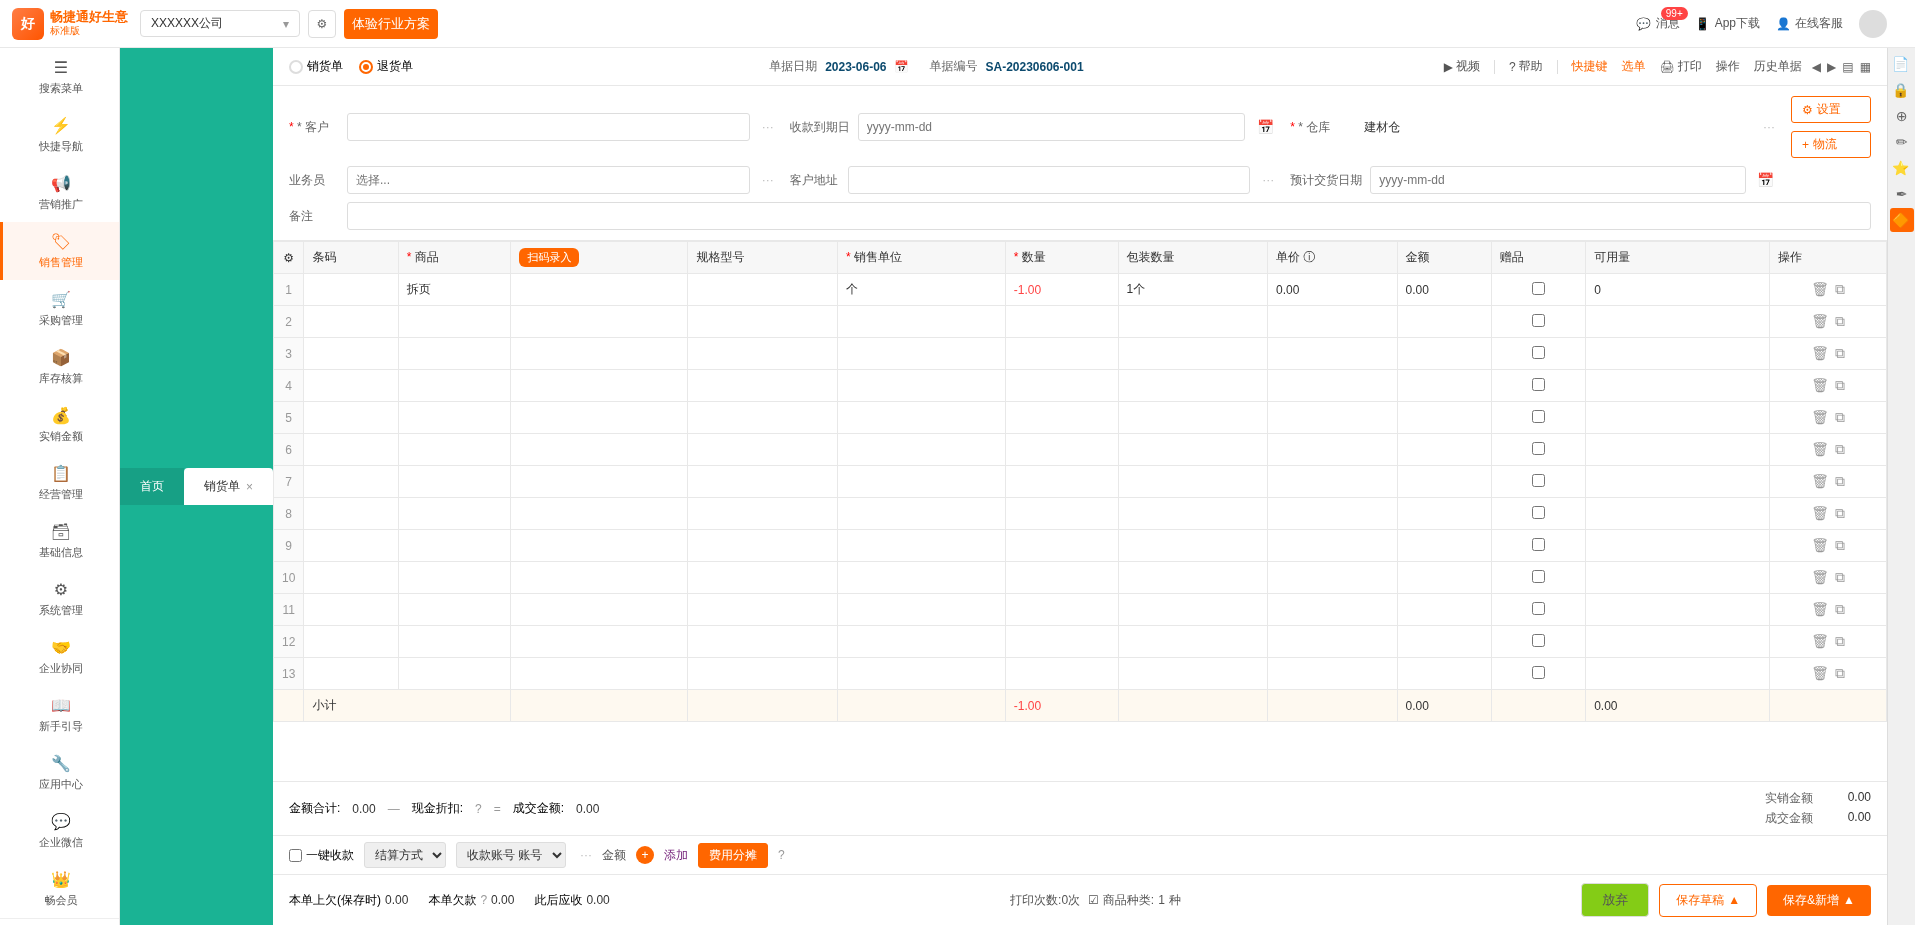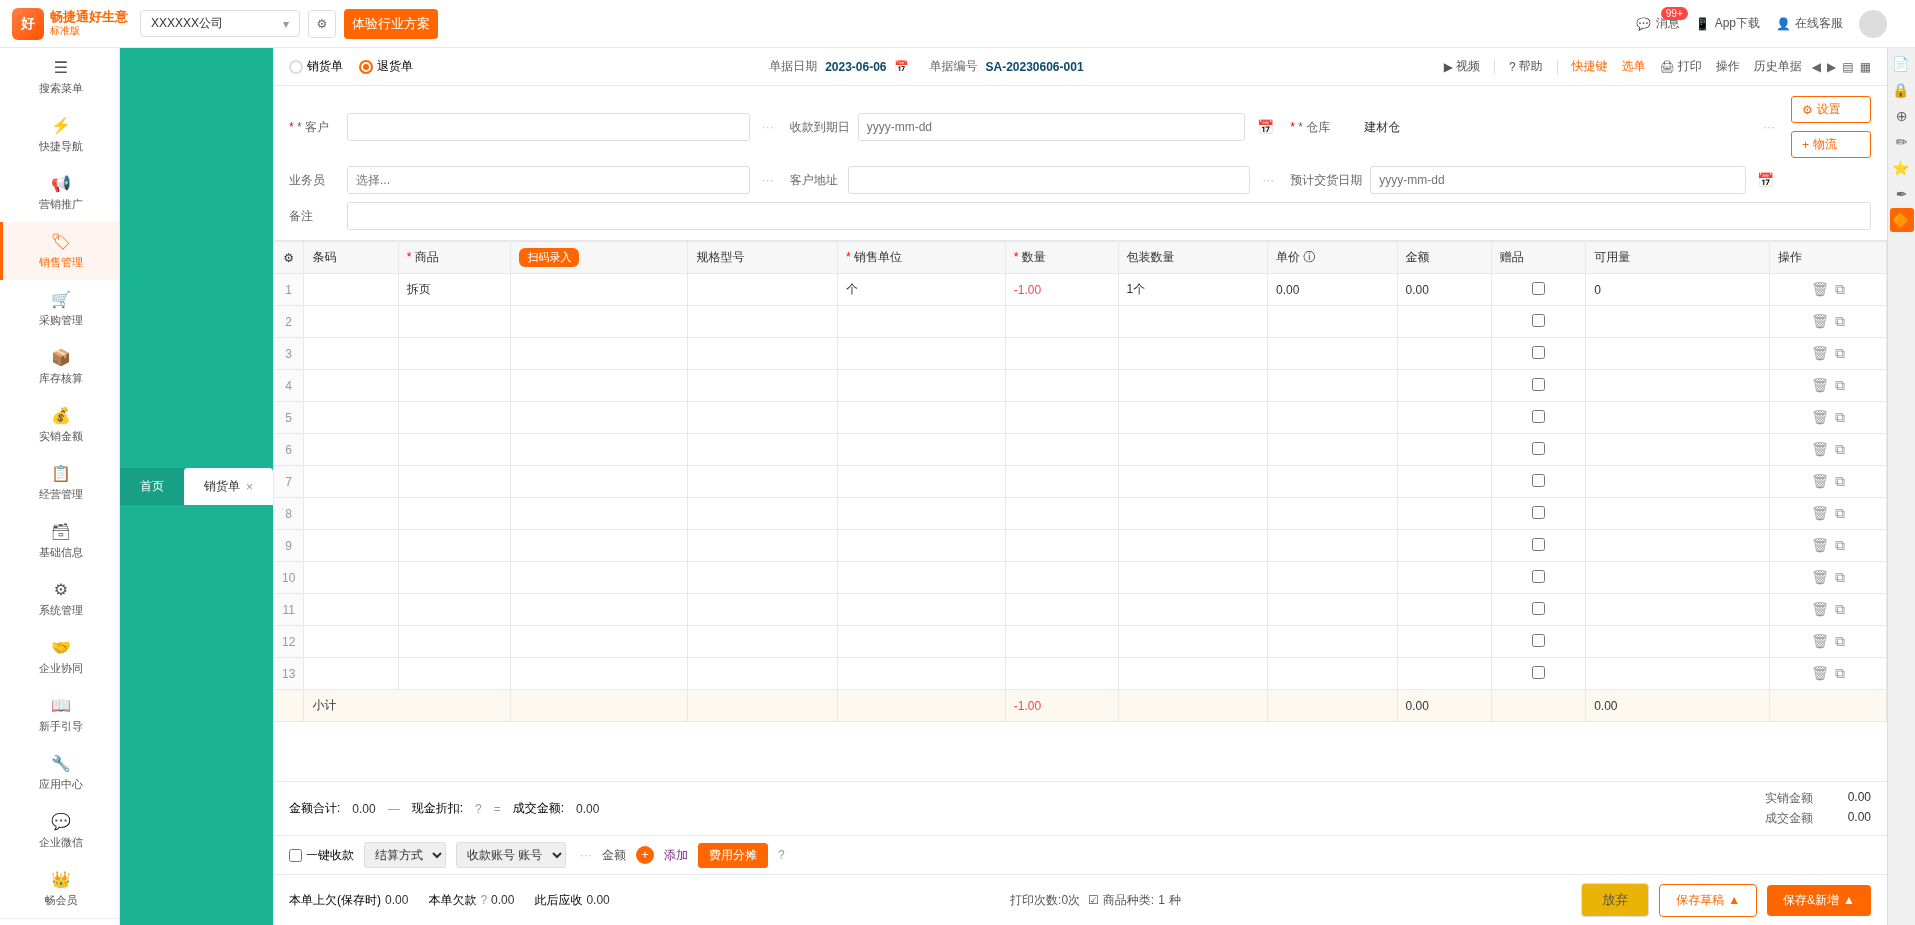--- a/index.html
+++ b/index.html
@@ -109,21 +109,21 @@
     .expense-btn.active { background: #ff6600; color: white; }
 
     
     .footer-bar { background: white; border-top: 1px solid #e8e8e8; padding: 8px 16px; display: flex; align-items: center; flex-shrink: 0; }
     .footer-info { display: flex; gap: 20px; align-items: center; }
     .footer-item { display: flex; align-items: center; gap: 4px; color: #555; }
     .footer-val { color: #333; font-weight: 500; }
     .print-info { margin-left: auto; display: flex; align-items: center; gap: 8px; color: #555; }
     .product-type { display: flex; align-items: center; gap: 4px; color: #555; cursor: pointer; }
     .footer-actions { margin-left: auto; display: flex; align-items: center; gap: 10px; }
-    .abandon-btn { border: 1px solid #ddd; background: #eab308; color: #555; border-radius: 4px; padding: 7px 20px; cursor: pointer; font-size: 13px; }
+    .abandon-btn { border: 1px solid #ddd; background: #84cc16; color: #555; border-radius: 4px; padding: 7px 20px; cursor: pointer; font-size: 13px; }
     .save-draft-btn { border: 1px solid #ff6600; background: white; color: #ff6600; border-radius: 4px; padding: 7px 16px; cursor: pointer; font-size: 13px; display: flex; align-items: center; gap: 4px; }
     .save-new-btn { background: #ff6600; color: white; border: none; border-radius: 4px; padding: 7px 16px; cursor: pointer; font-size: 13px; display: flex; align-items: center; gap: 4px; }
 
     
     .right-panel { width: 28px; background: #f0f0f0; display: flex; flex-direction: column; align-items: center; padding: 4px 0; gap: 2px; border-left: 1px solid #ddd; }
     .right-panel-icon { width: 24px; height: 24px; display: flex; align-items: center; justify-content: center; cursor: pointer; color: #666; font-size: 14px; border-radius: 3px; }
     .right-panel-icon.orange { background: #ff6600; color: white; }
     .rs-row { display: flex; gap: 8px; color: #555; font-size: 12px; }
     .rs-label { color: #666; }
     .rs-val { color: #333; min-width: 50px; text-align: right; }

